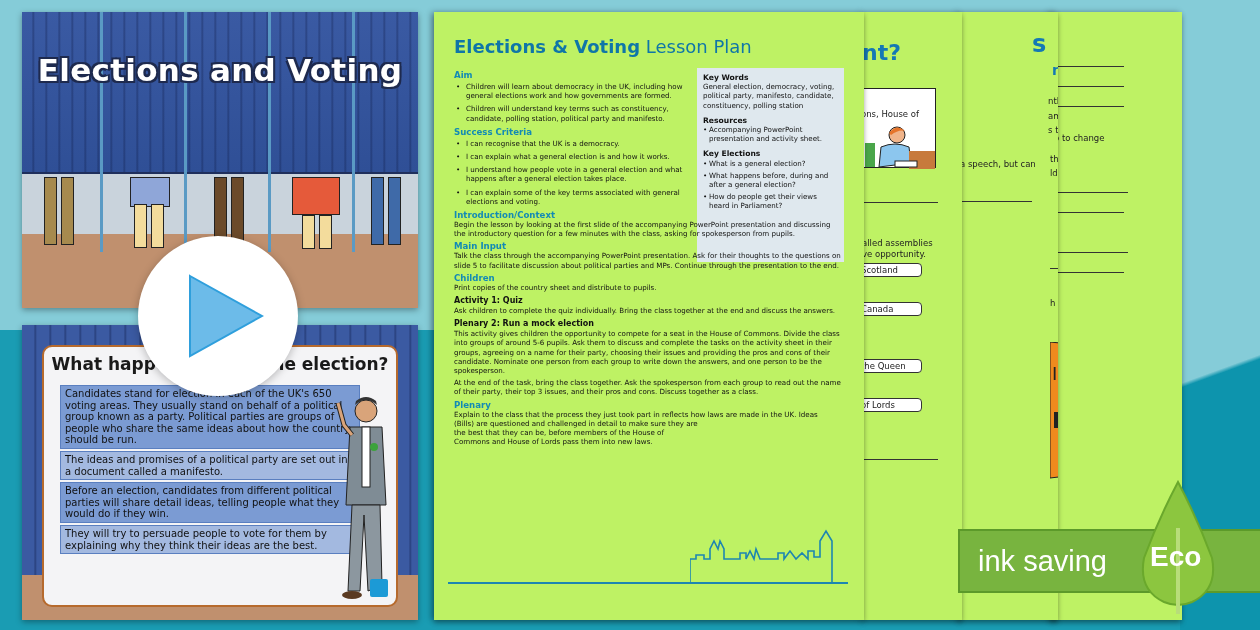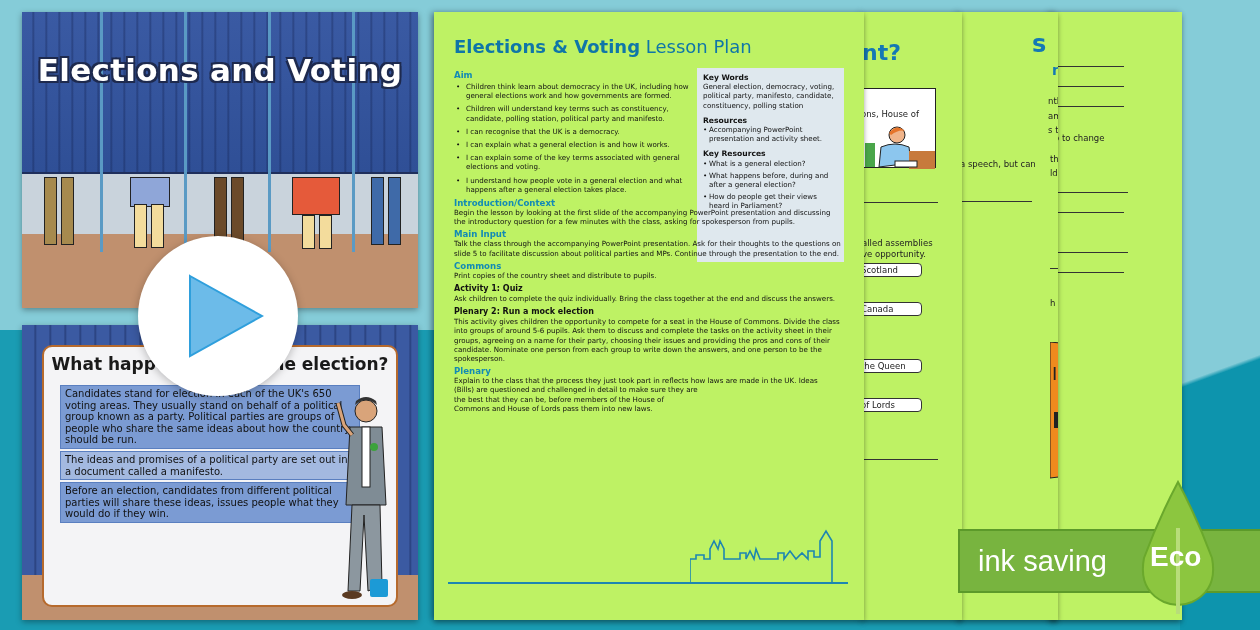--- a/index.html
+++ b/index.html
@@ -210,21 +210,22 @@
   <div class="slide1-title">Elections and Voting</div>
 </div>
 
 <div class="slide2">
   <div class="slide2-curtain"></div>
   <div class="slide2-panel">
     <div class="slide2-title">What happens before the election?</div>
     <div class="fact-list">
       <div class="fact">Candidates stand for election in each of the UK's 650 voting areas. They usually stand on behalf of a political group known as a party. Political parties are groups of people who share the same ideas about how the country should be run.</div>
       <div class="fact alt">The ideas and promises of a political party are set out in a document called a manifesto.</div>
-      <div class="fact">Before an election, candidates from different political parties will share these ideas, issues people what they would do if they win.</div>
+      <div class="fact">Before an election, candidates from different political parties will share detail ideas, telling people what they would do if they win.</div>
+      <div class="fact alt">They will try to persuade people to vote for them by explaining why they think their ideas are the best.</div>
     </div>
     <svg class="man" viewBox="0 0 58 210">
       <circle cx="34" cy="16" r="11" fill="#d9a47a" stroke="#222"></circle>
       <path d="M23 10 Q34 0 45 10 L44 6 Q34 -2 24 6 Z" fill="#333"></path>
       <path d="M18 32 L50 32 L54 110 L14 110 Z" fill="#7f8c95" stroke="#222"></path>
       <rect x="30" y="32" width="8" height="60" fill="#fff" stroke="#222"></rect>
       <circle cx="42" cy="52" r="4" fill="#3ca33c"></circle>
       <path d="M6 8 L12 30 L20 40" stroke="#222" stroke-width="5" fill="none"></path>
       <path d="M6 8 L12 30 L20 40" stroke="#d9a47a" stroke-width="3" fill="none"></path>
       <path d="M20 110 L16 196 L28 196 L32 120 L36 196 L50 190 L48 110 Z" fill="#8c979f" stroke="#222"></path>
@@ -297,48 +298,50 @@
 </div>
 
 <div class="sheet sheet1 ws-font">
   <div class="lp-title"><b>Elections &amp; Voting</b><span> Lesson Plan</span></div>
 
   <div class="lp-box">
     <div class="kh">Key Words</div>
     <div>General election, democracy, voting, political party, manifesto, candidate, constituency, polling station</div>
     <div class="kh">Resources</div>
     <div class="kb">Accompanying PowerPoint presentation and activity sheet.</div>
-    <div class="kh">Key Resources</div>
+    <div class="kh">Key Elections</div>
     <div class="kb">What is a general election?</div>
     <div class="kb">What happens before, during and after a general election?</div>
     <div class="kb">How do people get their views heard in Parliament?</div>
   </div>
 
   <div class="lp-col">
     <div class="lp-h">Aim</div>
     <div class="lp-bullets">
-      <div class="lp-bullet">Children think learn about democracy in the UK, including how general elections work and how governments are formed.</div>
+      <div class="lp-bullet">Children will learn about democracy in the UK, including how general elections work and how governments are formed.</div>
       <div class="lp-bullet">Children will understand key terms such as constituency, candidate, polling station, political party and manifesto.</div>
     </div>
+    <div class="lp-h">Success Criteria</div>
     <div class="lp-bullets">
       <div class="lp-bullet">I can recognise that the UK is a democracy.</div>
       <div class="lp-bullet">I can explain what a general election is and how it works.</div>
+      <div class="lp-bullet">I understand how people vote in a general election and what happens after a general election takes place.</div>
       <div class="lp-bullet">I can explain some of the key terms associated with general elections and voting.</div>
-      <div class="lp-bullet">I understand how people vote in a general election and what happens after a general election takes place.</div>
     </div>
     <div class="lp-h">Introduction/Context</div>
     <div class="lp-p">Begin the lesson by looking at the first slide of the accompanying PowerPoint presentation and discussing the introductory question for a few minutes with the class, asking for spokesperson from pupils.</div>
     <div class="lp-h">Main Input</div>
     <div class="lp-p">Talk the class through the accompanying PowerPoint presentation. Ask for their thoughts to the questions on slide 5 to facilitate discussion about political parties and MPs. Continue through the presentation to the end.</div>
-    <div class="lp-h">Commons</div>
+    <div class="lp-h">Children</div>
     <div class="lp-p">Print copies of the country sheet and distribute to pupils.</div>
     <div class="lp-h3">Activity 1: Quiz</div>
     <div class="lp-p">Ask children to complete the quiz individually. Bring the class together at the end and discuss the answers.</div>
     <div class="lp-h3">Plenary 2: Run a mock election</div>
     <div class="lp-p">This activity gives children the opportunity to compete for a seat in the House of Commons. Divide the class into groups of around 5-6 pupils. Ask them to discuss and complete the tasks on the activity sheet in their groups, agreeing on a name for their party, choosing their issues and providing the pros and cons of their candidate. Nominate one person from each group to write down the answers, and one person to be the spokesperson.</div>
+    <div class="lp-p">At the end of the task, bring the class together. Ask the spokesperson from each group to read out the name of their party, their top 3 issues, and their pros and cons. Discuss together as a class.</div>
     <div class="lp-h">Plenary</div>
     <div>Explain to the class that the process they just took part in reflects how laws are made in the UK. Ideas</div>
     <div class="lp-mid">(Bills) are questioned and challenged in detail to make sure they are the best that they can be, before members of the House of Commons and House of Lords pass them into new laws.</div>
   </div>
 
   <svg class="skyline" width="160" height="58" viewBox="0 0 160 58">
     <path d="M0 55 L0 32 L6 32 L6 28 L14 28 L14 32 L20 32 L20 22 L24 14 L28 22 L30 14 L34 22 L34 32 L50 32 L50 26 L56 26 L56 32 L60 24 L64 32 L66 22 L70 32 L88 32 L88 26 L94 26 L94 32 L100 24 L106 32 L112 26 L118 32 L118 24 L124 24 L124 30 L130 30 L130 14 L136 4 L142 14 L142 55" fill="none" stroke="#1d86b1" stroke-width="1.6"></path>
   </svg>
   <div class="lp-footer-rule"></div>
   <div class="lp-footer">

